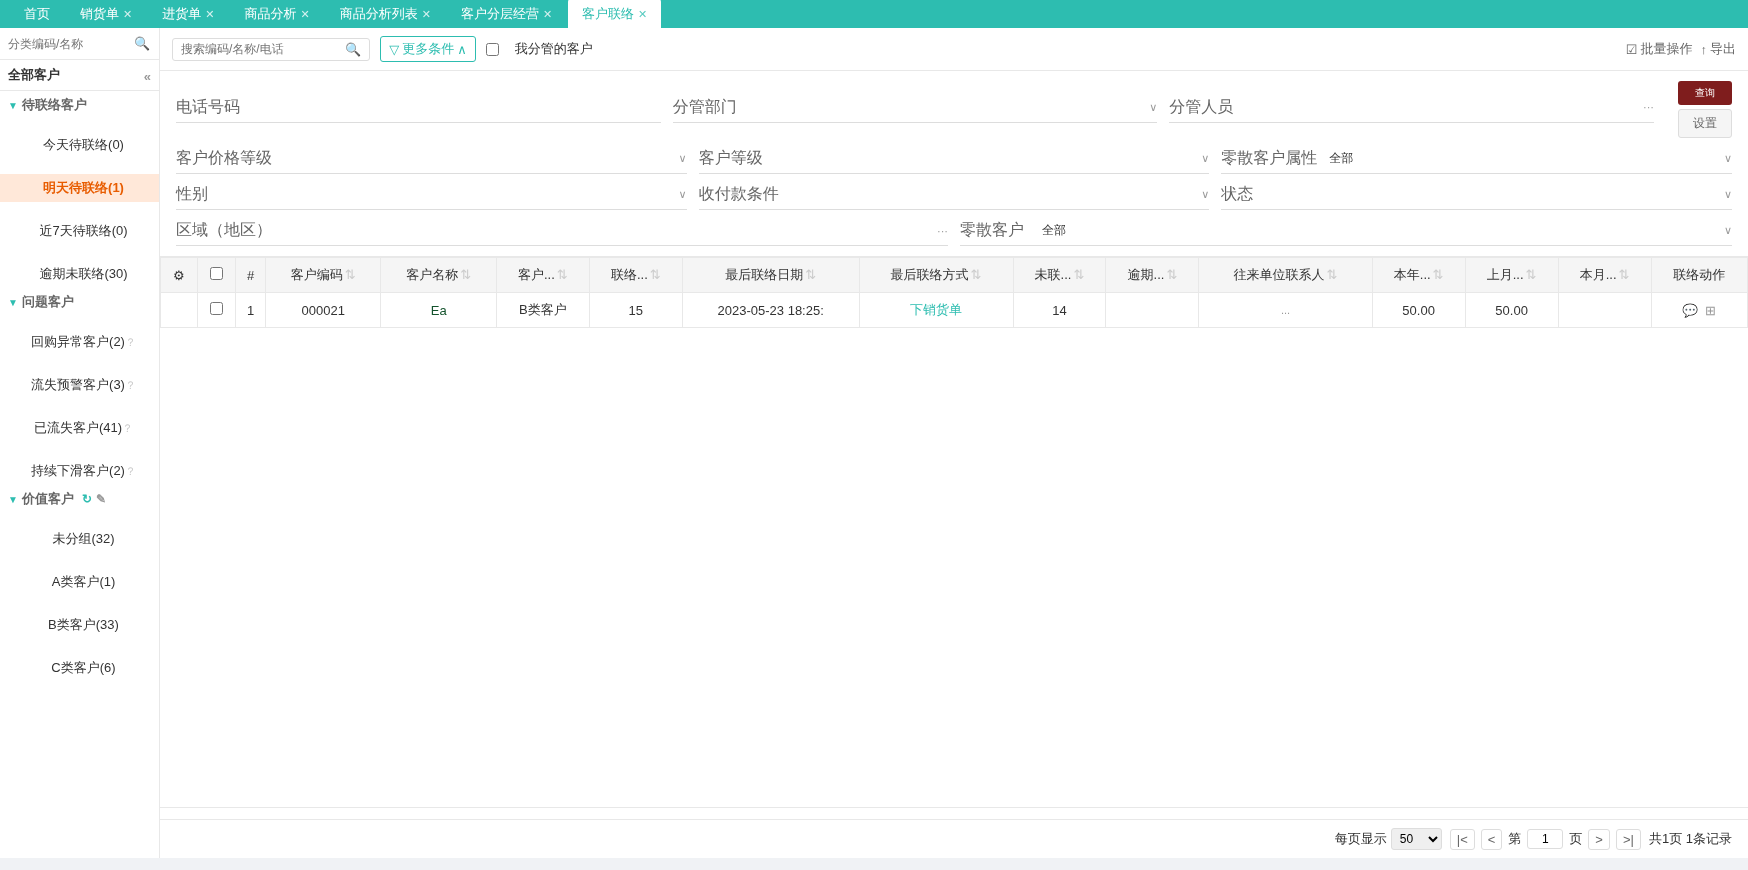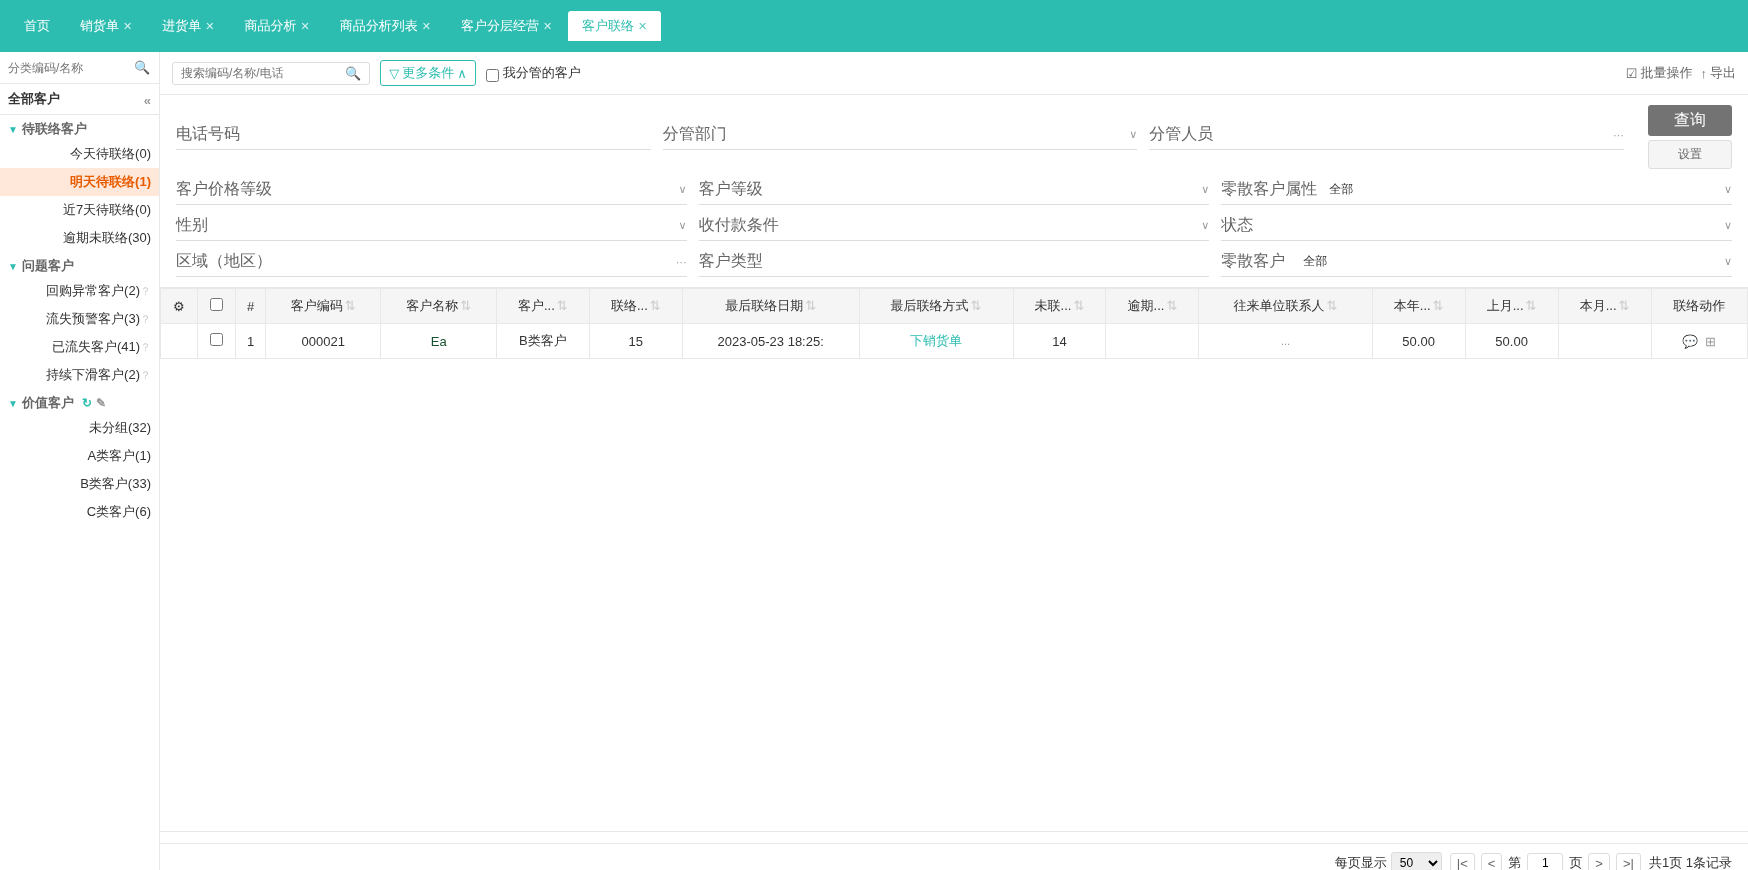--- a/index.html
+++ b/index.html
@@ -1,21 +1,21 @@
 <!DOCTYPE html>
 <html><head>
   <meta charset="utf-8">
   <style>
     * { box-sizing: border-box; margin: 0; padding: 0; font-family: 'Microsoft YaHei', Arial, sans-serif; font-size: 13px; }
     body { background: #f0f2f5; overflow: hidden; }
 
     
     .top-nav {
       background: #2dbdb0;
-      height: 52px;
+      height: 28px;
       display: flex;
       align-items: center;
       padding: 0 10px;
       gap: 2px;
     }
     .nav-item {
       color: #fff;
       padding: 6px 14px;
       border-radius: 3px 3px 0 0;
       cursor: pointer;
@@ -66,21 +66,22 @@
       gap: 4px;
     }
     .sidebar-group-title .arrow { font-size: 10px; color: #2dbdb0; }
     .sidebar-item {
       padding: 5px 8px 5px 16px;
       font-size: 12px;
       color: #333;
       cursor: pointer;
       display: flex;
       align-items: center;
-      justify-content: flex-end;
+      justify-content: center;
+      margin-top: 15px;
     }
     .sidebar-item.active { background: #ffe8d9; color: #e85c00; font-weight: bold; }
     .sidebar-item .help-icon { color: #ccc; font-size: 11px; }
 
     
     .content {
       flex: 1;
       display: flex;
       flex-direction: column;
       overflow: hidden;
@@ -116,22 +117,22 @@
       gap: 3px;
       color: #2dbdb0;
       cursor: pointer;
       font-size: 12px;
       border: 1px solid #2dbdb0;
       border-radius: 3px;
       padding: 3px 8px;
     }
     .filter-checkbox {
       display: flex;
-      align-items: flex-end;
-      gap: 4px;
+      align-items: center;
+      gap: 16px;
       font-size: 12px;
       color: #333;
       cursor: pointer;
     }
     .filter-right {
       margin-left: auto;
       display: flex;
       gap: 8px;
     }
     .btn-bulk {
@@ -186,27 +187,27 @@
       font-size: 11px;
       cursor: pointer;
     }
     .filter-actions {
       display: flex;
       flex-direction: column;
       gap: 4px;
       margin-left: 12px;
     }
     .btn-query {
-      background: #737373;
+      background: #7f1d1d;
       color: #fff;
       border: none;
       border-radius: 3px;
-      padding: 5px 26px;
-      cursor: pointer;
-      font-size: 16px;
+      padding: 5px 14px;
+      cursor: pointer;
+      font-size: 10px;
     }
     .btn-setting {
       background: #f5f5f5;
       color: #666;
       border: 1px solid #ddd;
       border-radius: 3px;
       padding: 5px 14px;
       cursor: pointer;
       font-size: 12px;
     }
@@ -504,24 +505,20 @@
           <div style="flex:1"></div>
           <span class="dropdown-arrow">∨</span>
         </div>
       </div>
 
       <div class="filter-row">
         <div class="filter-field">
           <label>区域（地区）</label>
           <div style="flex:1"></div>
           <span class="more-btn">···</span>
-        </div>
-        <div class="filter-field">
-          <label>客户类型</label>
-          <div style="flex:1"></div>
         </div>
         <div class="filter-field">
           <label>零散客户</label>
           <span style="font-size:12px;color:#333;margin-left:4px;">全部</span>
           <div style="flex:1"></div>
           <span class="dropdown-arrow">∨</span>
         </div>
       </div>
     </div>
 

